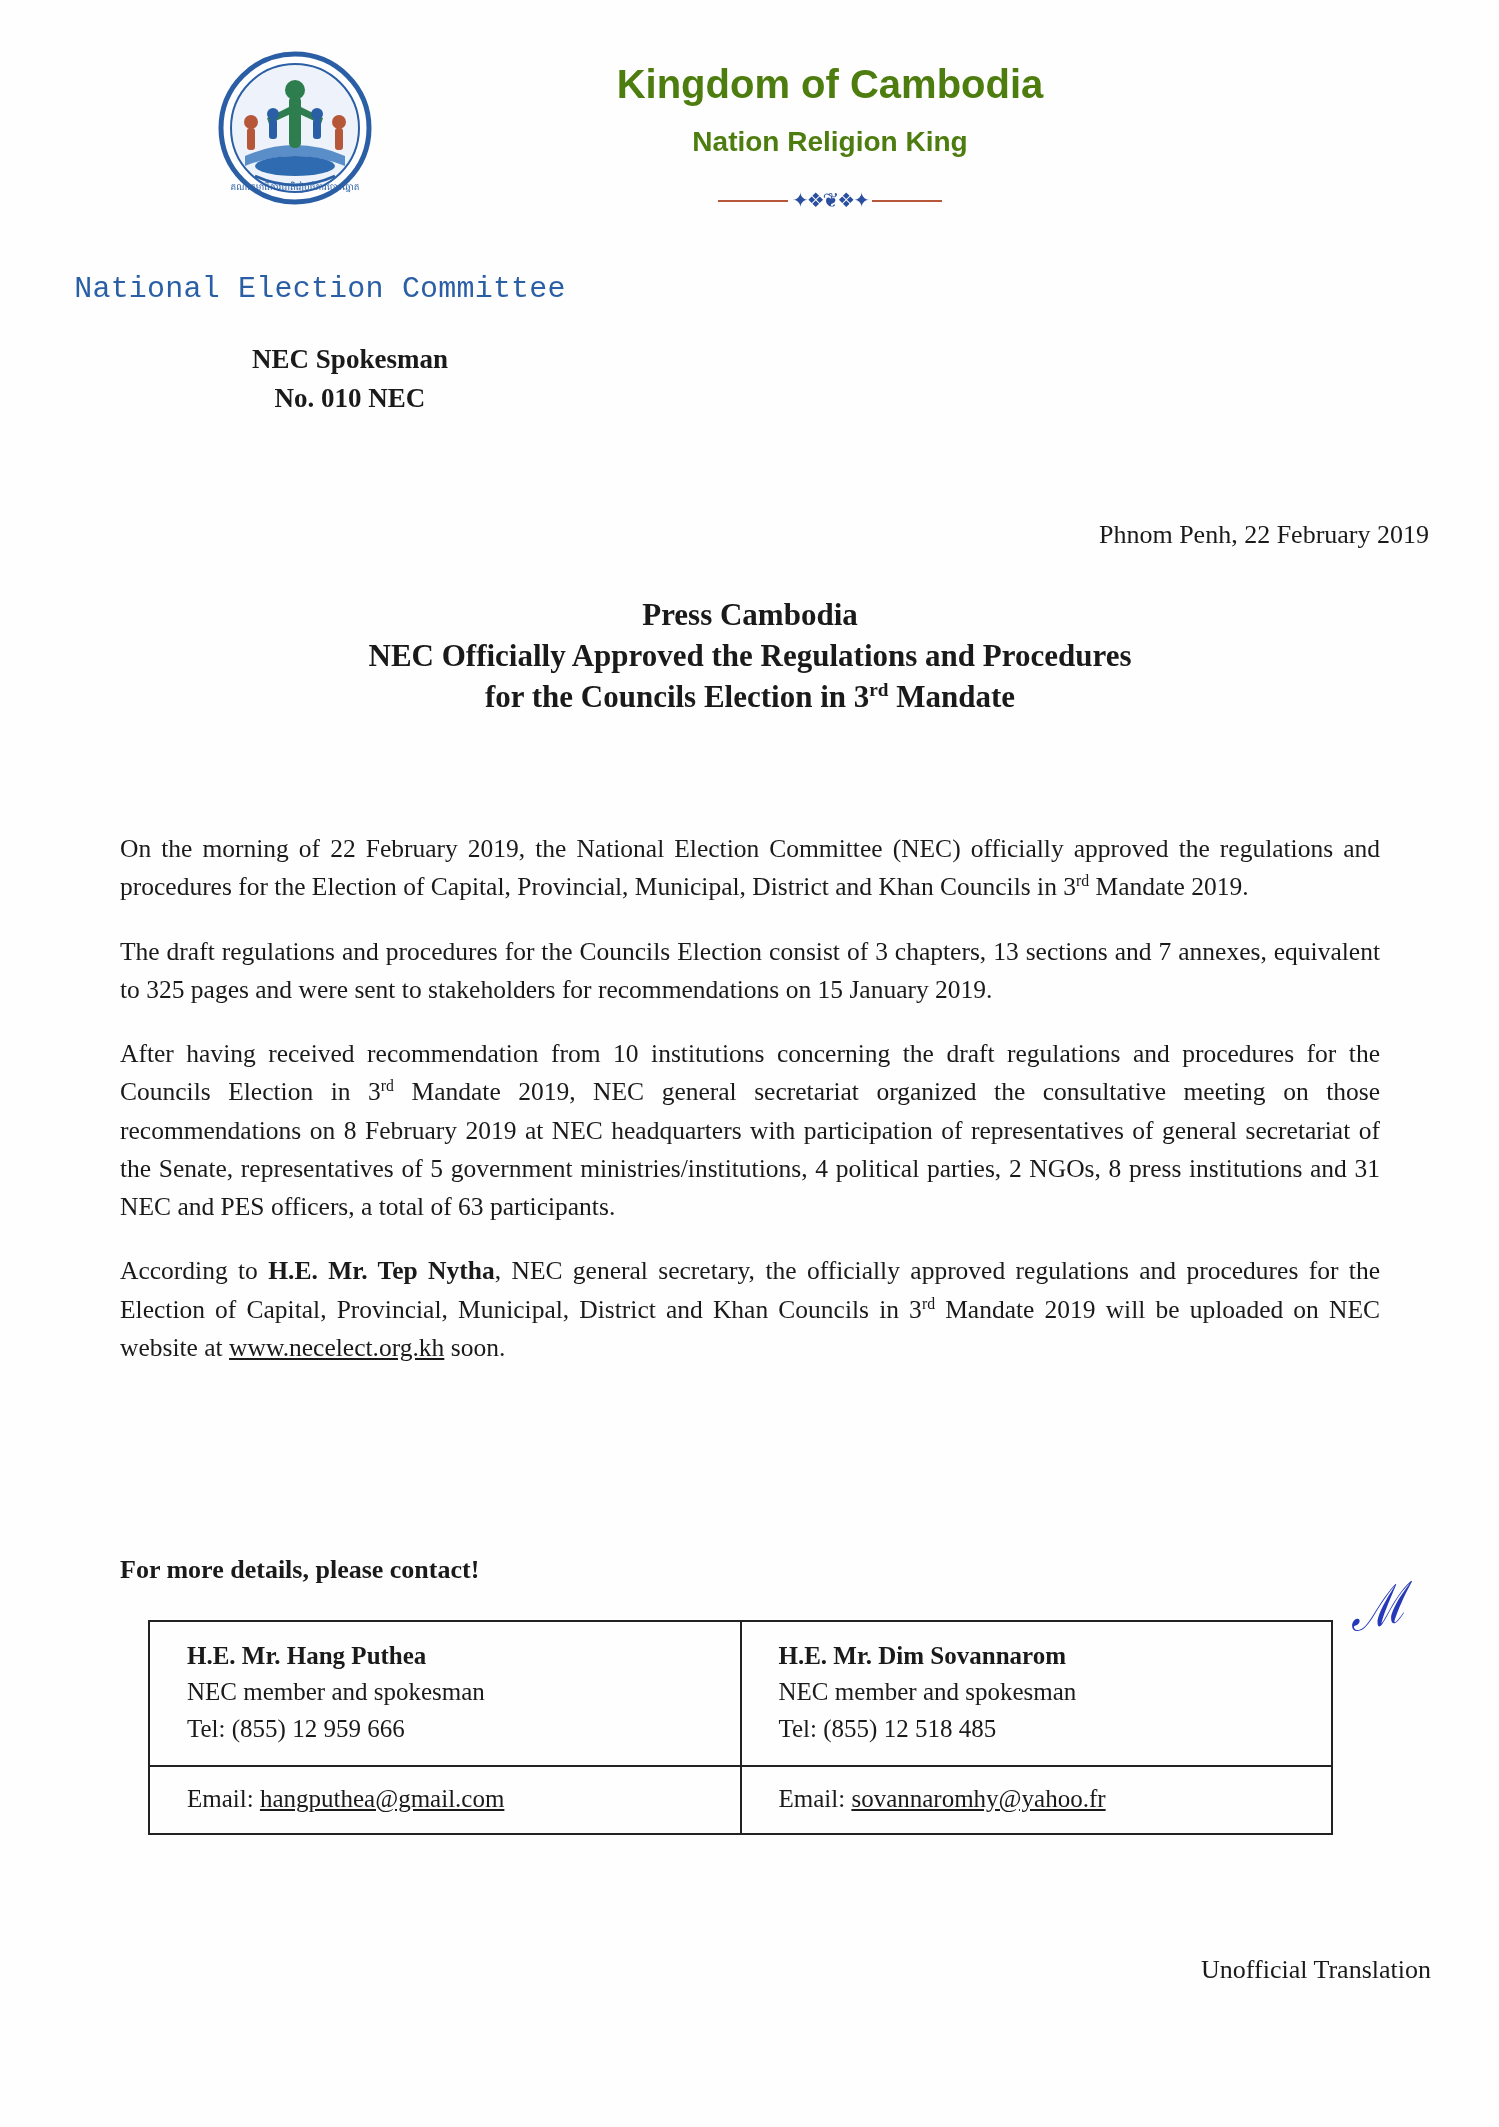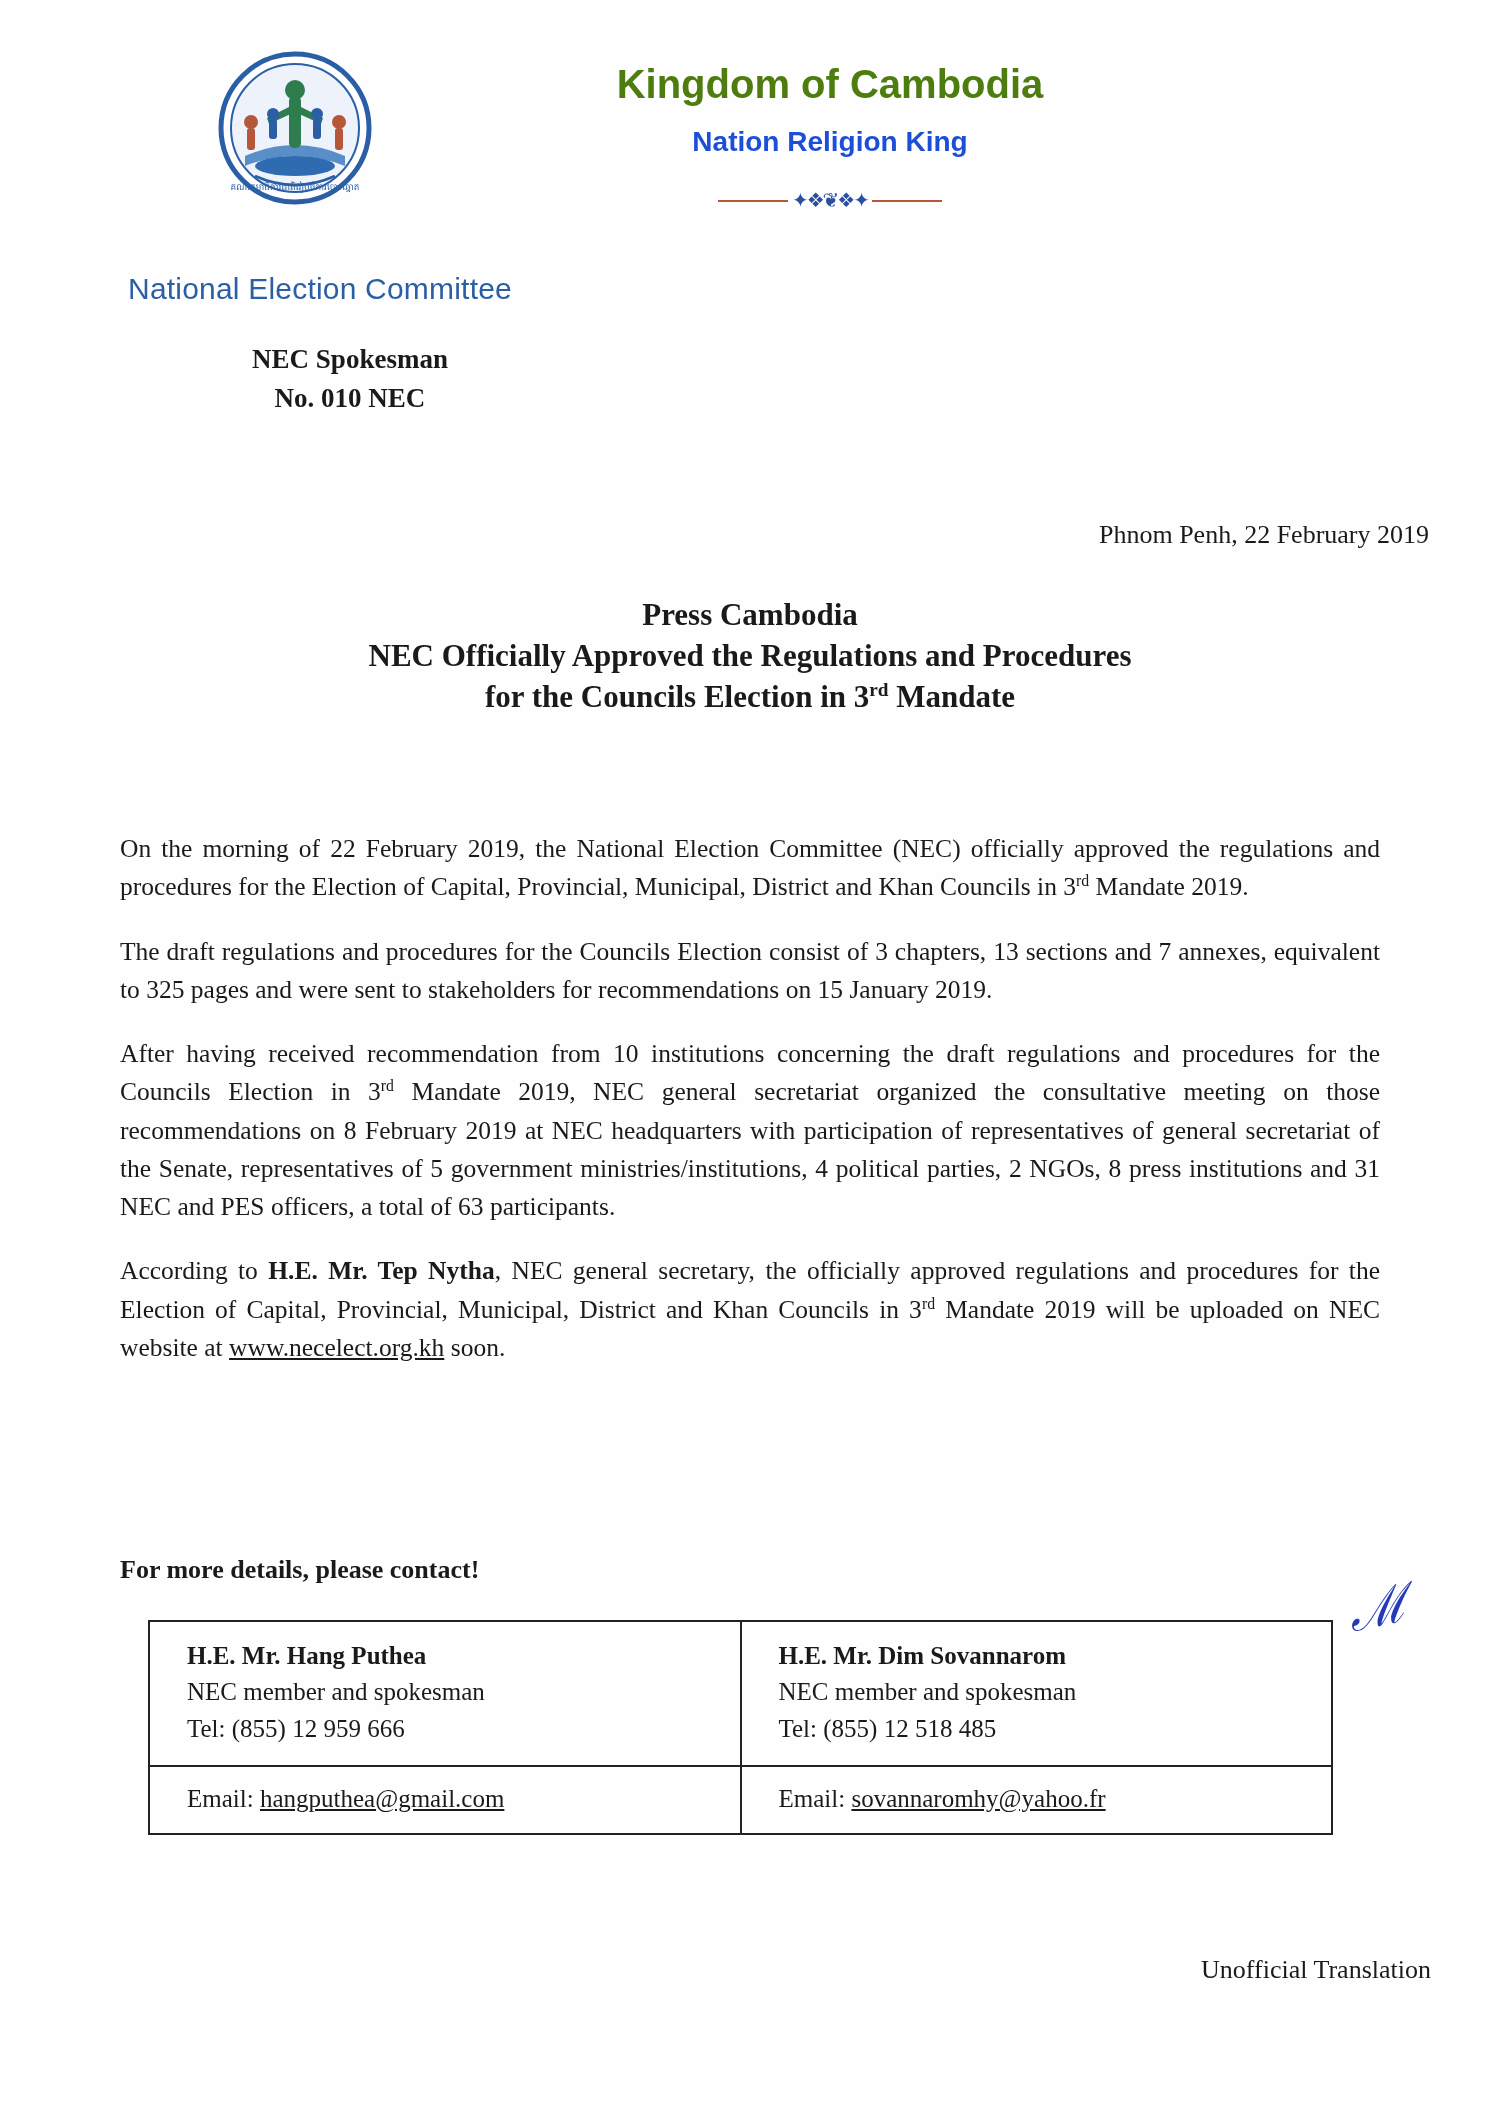--- a/index.html
+++ b/index.html
@@ -37,21 +37,21 @@
   }
 
   .emblem svg { display: block; }
 
   .nec-name {
     position: absolute;
     left: 70px;
     top: 272px;
     width: 500px;
     text-align: center;
-    font-family: Liberation Sans, sans-serif;
+    font-family: Liberation Mono, monospace;
     font-size: 30px;
     color: #2b5fa5;
     letter-spacing: 0.2px;
   }
 
   .kingdom {
     position: absolute;
     left: 480px;
     top: 62px;
     width: 700px;
@@ -64,21 +64,21 @@
 
   .nation {
     position: absolute;
     left: 480px;
     top: 126px;
     width: 700px;
     text-align: center;
     font-family: "Liberation Sans", sans-serif;
     font-weight: bold;
     font-size: 28px;
-    color: #1d4ed8;
+    color: #4d7c0f;
   }
 
   .divider-orn {
     position: absolute;
     left: 480px;
     top: 190px;
     width: 700px;
     text-align: center;
     color: #2b4fa0;
     font-size: 18px;

